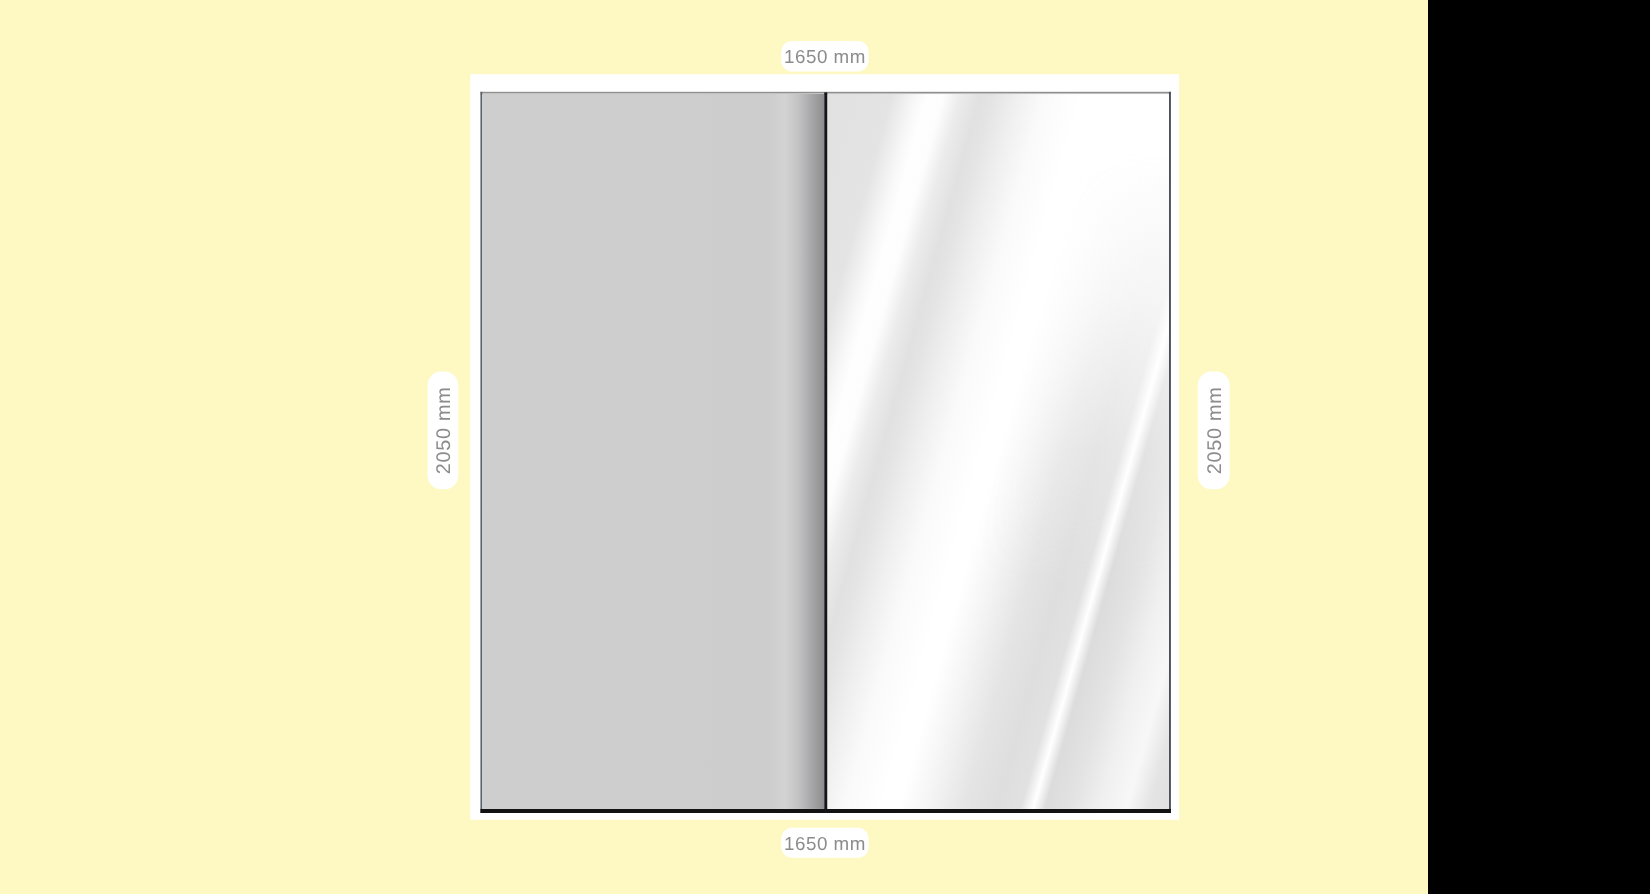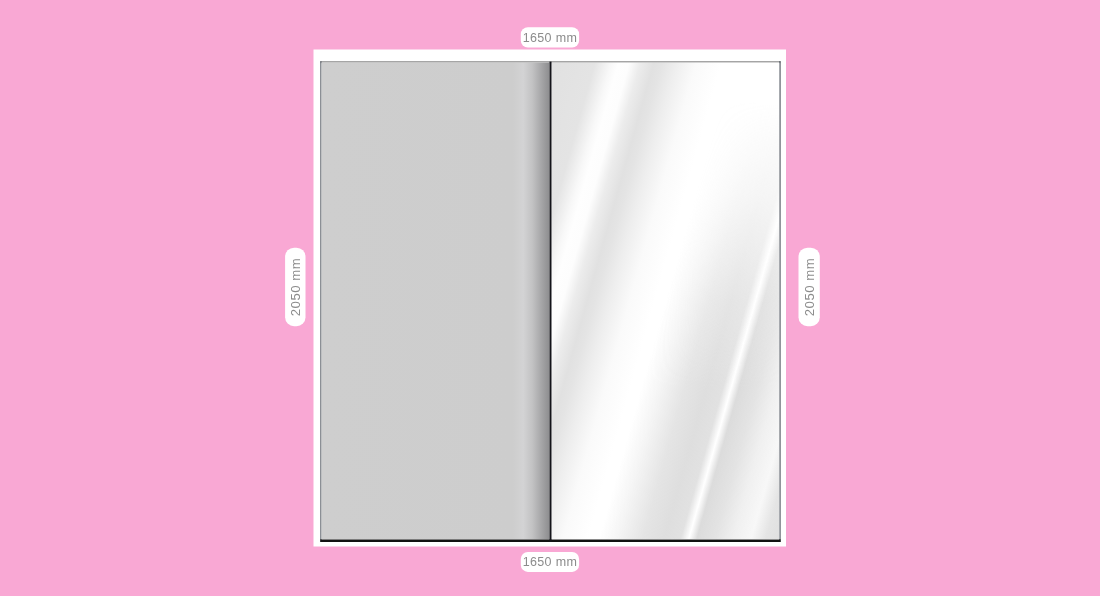--- a/index.html
+++ b/index.html
@@ -1,17 +1,17 @@
 <!DOCTYPE html>
 <html><head>
 <meta charset="utf-8">
 <style>
   html,body{margin:0;padding:0;background:#000;}
   body{width:1100px;height:596px;overflow:hidden;font-family:"Liberation Sans",sans-serif;}
-  .stage{position:relative;width:1100px;height:596px;background:#f9a8d4;}
+  .stage{position:relative;width:952px;height:596px;background:#fef9c3;}
   svg{position:absolute;left:0;top:0;display:block;}
 </style>
 </head>
 <body>
 <div class="stage">
 <svg width="1100" height="596" viewBox="0 0 1100 596">
   <defs>
     <linearGradient id="doorL" x1="0" y1="0" x2="1" y2="0">
       <stop offset="0" stop-color="#cecece"></stop>
       <stop offset="0.84" stop-color="#cdcdcd"></stop>

